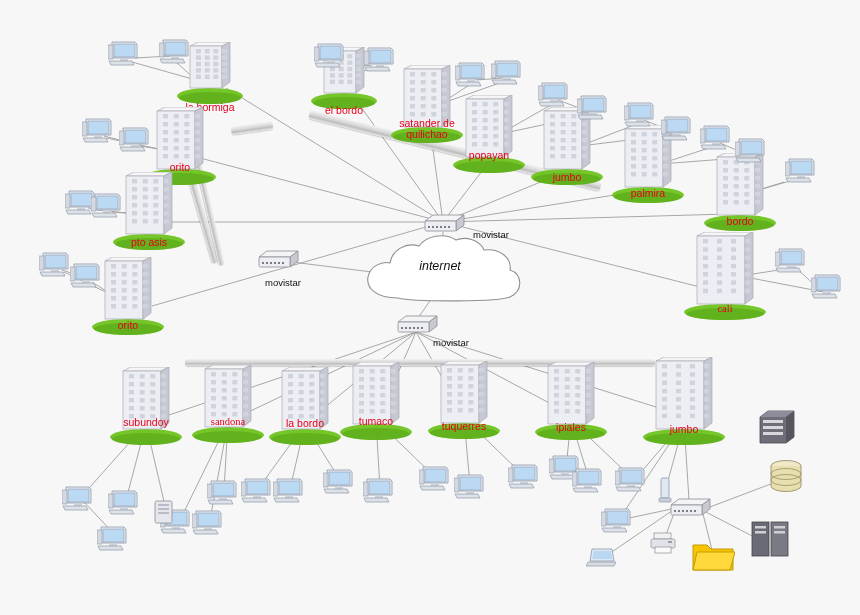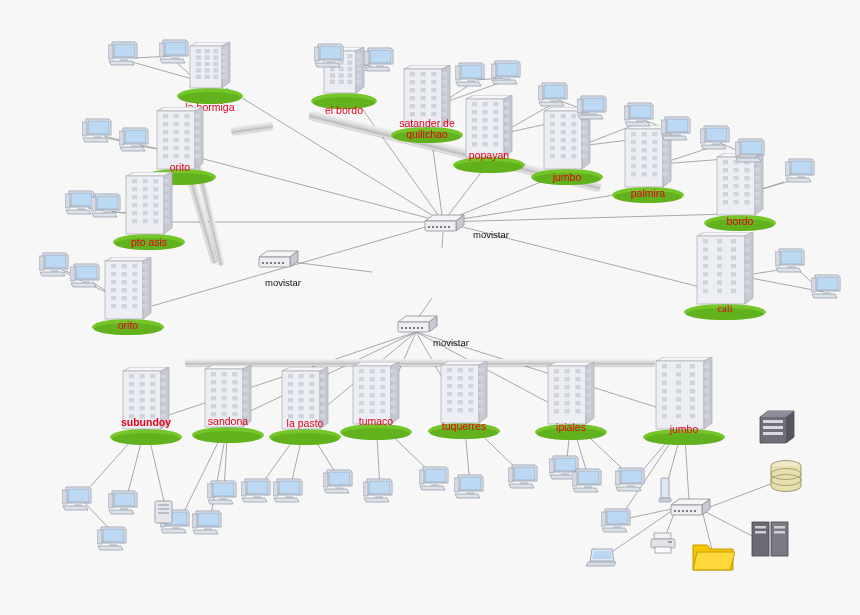--- a/index.html
+++ b/index.html
@@ -175,20 +175,23 @@
       <path d="M702 510 L776 482"></path>
     </g>
   </svg>
 
   <div id="nodes">
       <div class="bar" style="left: 231px; top: 124px; width: 42px; height: 8px; transform: rotate(-8deg);"></div>
       <div class="bar" style="left: 305px; top: 145.5px; width: 300px; height: 9px; transform: rotate(14deg);"></div>
       <div class="bar" style="left: 133px; top: 196.5px; width: 130px; height: 7px; transform: rotate(74deg);"></div>
       <div class="bar" style="left: 145px; top: 201px; width: 126px; height: 6px; transform: rotate(77deg);"></div>
       <div class="bar" style="left: 185px; top: 358.5px; width: 470px; height: 7px; transform: rotate(0deg);"></div>
+      <div class="node" style="left: 440px; top: 272px; width: 172px; height: 76px;"><svg width="172" height="76" viewBox="0 0 172 76">
+          <path d="M44 64 C22 64 12 54 14 43 C16 32 28 27 36 29 C38 16 52 8 65 12 C72 2 90 -2 102 6 C112 2 126 6 130 16 C146 14 158 24 156 36 C168 40 170 56 156 63 C146 68 60 68 44 64 Z" fill="#ffffff" stroke="#8f8f8f" stroke-width="1.1"></path>
+        </svg><div class="node-label label-cloud" style="top: 26px; left: 50%;">internet</div></div>
       <div class="node" style="left: 443px; top: 224px; width: 44px; height: 22px;"><svg width="44" height="22" viewBox="0 0 44 22">
           <polygon points="4,8 12,2 43,2 35,8" fill="#f4f4f6" stroke="#8d8d95" stroke-width="0.8"></polygon>
           <polygon points="35,8 43,2 43,12 35,18" fill="#c9c9d2" stroke="#8d8d95" stroke-width="0.8"></polygon>
           <rect x="4" y="8" width="31" height="10" rx="1.5" fill="#eceef2" stroke="#8d8d95" stroke-width="0.8"></rect>
           <g fill="#7b7b84">
             <rect x="7" y="13" width="2" height="2"></rect>
             <rect x="11" y="13" width="2" height="2"></rect>
             <rect x="15" y="13" width="2" height="2"></rect>
             <rect x="19" y="13" width="2" height="2"></rect>
             <rect x="23" y="13" width="2" height="2"></rect>
@@ -618,21 +621,21 @@
             <rect x="38.0" y="31.0" width="5" height="4.4" fill="#cfd3dc"></rect>
             <rect x="6.0" y="39.0" width="5" height="4.4" fill="#cfd3dc"></rect>
             <rect x="16.7" y="39.0" width="5" height="4.4" fill="#cfd3dc"></rect>
             <rect x="27.3" y="39.0" width="5" height="4.4" fill="#cfd3dc"></rect>
             <rect x="38.0" y="39.0" width="5" height="4.4" fill="#cfd3dc"></rect>
             <rect x="6.0" y="47.0" width="5" height="4.4" fill="#cfd3dc"></rect>
             <rect x="16.7" y="47.0" width="5" height="4.4" fill="#cfd3dc"></rect>
             <rect x="27.3" y="47.0" width="5" height="4.4" fill="#cfd3dc"></rect>
             <rect x="38.0" y="47.0" width="5" height="4.4" fill="#cfd3dc"></rect>
           </g>
-        </svg><div class="node-label label-city" style="top: calc(50% + 7px); font-weight: bold;">subundoy</div></div>
+        </svg><div class="node-label label-city" style="top: calc(50% + 7px);">subundoy</div></div>
       <div class="node" style="left: 228px; top: 408px;"><svg width="72" height="82" viewBox="0 0 72 82">
           <ellipse cx="36" cy="70" rx="36" ry="8" fill="#6ec31e" opacity="0.95"></ellipse>
           <ellipse cx="36" cy="72" rx="34" ry="6" fill="#55a515" opacity="0.6"></ellipse>
           <g transform="translate(13,0)">
             <polygon points="0,4 8,0 46,0 38,4" fill="#f6f6f8" stroke="#a9aab2" stroke-width="0.7"></polygon>
             <rect x="0" y="4" width="38" height="58" fill="#eceef3" stroke="#a9aab2" stroke-width="0.7"></rect>
             <polygon points="38,4 46,0 46,56 38,62" fill="#c6c9d3" stroke="#a9aab2" stroke-width="0.7"></polygon>
             <rect x="6.0" y="7.0" width="5" height="4.4" fill="#cfd3dc"></rect>
             <rect x="16.7" y="7.0" width="5" height="4.4" fill="#cfd3dc"></rect>
             <rect x="27.3" y="7.0" width="5" height="4.4" fill="#cfd3dc"></rect>
@@ -651,21 +654,21 @@
             <rect x="38.0" y="31.0" width="5" height="4.4" fill="#cfd3dc"></rect>
             <rect x="6.0" y="39.0" width="5" height="4.4" fill="#cfd3dc"></rect>
             <rect x="16.7" y="39.0" width="5" height="4.4" fill="#cfd3dc"></rect>
             <rect x="27.3" y="39.0" width="5" height="4.4" fill="#cfd3dc"></rect>
             <rect x="38.0" y="39.0" width="5" height="4.4" fill="#cfd3dc"></rect>
             <rect x="6.0" y="47.0" width="5" height="4.4" fill="#cfd3dc"></rect>
             <rect x="16.7" y="47.0" width="5" height="4.4" fill="#cfd3dc"></rect>
             <rect x="27.3" y="47.0" width="5" height="4.4" fill="#cfd3dc"></rect>
             <rect x="38.0" y="47.0" width="5" height="4.4" fill="#cfd3dc"></rect>
           </g>
-        </svg><div class="node-label label-city" style="top: calc(50% + 8px);">sandona</div></div>
+        </svg><div class="node-label label-city" style="top: calc(50% + 8px); font-family: Liberation Serif, serif;">sandona</div></div>
       <div class="node" style="left: 305px; top: 410px;"><svg width="72" height="82" viewBox="0 0 72 82">
           <ellipse cx="36" cy="70" rx="36" ry="8" fill="#6ec31e" opacity="0.95"></ellipse>
           <ellipse cx="36" cy="72" rx="34" ry="6" fill="#55a515" opacity="0.6"></ellipse>
           <g transform="translate(13,0)">
             <polygon points="0,4 8,0 46,0 38,4" fill="#f6f6f8" stroke="#a9aab2" stroke-width="0.7"></polygon>
             <rect x="0" y="4" width="38" height="58" fill="#eceef3" stroke="#a9aab2" stroke-width="0.7"></rect>
             <polygon points="38,4 46,0 46,56 38,62" fill="#c6c9d3" stroke="#a9aab2" stroke-width="0.7"></polygon>
             <rect x="6.0" y="7.0" width="5" height="4.4" fill="#cfd3dc"></rect>
             <rect x="16.7" y="7.0" width="5" height="4.4" fill="#cfd3dc"></rect>
             <rect x="27.3" y="7.0" width="5" height="4.4" fill="#cfd3dc"></rect>
@@ -684,21 +687,21 @@
             <rect x="38.0" y="31.0" width="5" height="4.4" fill="#cfd3dc"></rect>
             <rect x="6.0" y="39.0" width="5" height="4.4" fill="#cfd3dc"></rect>
             <rect x="16.7" y="39.0" width="5" height="4.4" fill="#cfd3dc"></rect>
             <rect x="27.3" y="39.0" width="5" height="4.4" fill="#cfd3dc"></rect>
             <rect x="38.0" y="39.0" width="5" height="4.4" fill="#cfd3dc"></rect>
             <rect x="6.0" y="47.0" width="5" height="4.4" fill="#cfd3dc"></rect>
             <rect x="16.7" y="47.0" width="5" height="4.4" fill="#cfd3dc"></rect>
             <rect x="27.3" y="47.0" width="5" height="4.4" fill="#cfd3dc"></rect>
             <rect x="38.0" y="47.0" width="5" height="4.4" fill="#cfd3dc"></rect>
           </g>
-        </svg><div class="node-label label-city" style="top: calc(50% + 8px);">la pasto</div></div>
+        </svg><div class="node-label label-city" style="top: calc(50% + 8px);">la bordo</div></div>
       <div class="node" style="left: 376px; top: 405px;"><svg width="72" height="82" viewBox="0 0 72 82">
           <ellipse cx="36" cy="70" rx="36" ry="8" fill="#6ec31e" opacity="0.95"></ellipse>
           <ellipse cx="36" cy="72" rx="34" ry="6" fill="#55a515" opacity="0.6"></ellipse>
           <g transform="translate(13,0)">
             <polygon points="0,4 8,0 46,0 38,4" fill="#f6f6f8" stroke="#a9aab2" stroke-width="0.7"></polygon>
             <rect x="0" y="4" width="38" height="58" fill="#eceef3" stroke="#a9aab2" stroke-width="0.7"></rect>
             <polygon points="38,4 46,0 46,56 38,62" fill="#c6c9d3" stroke="#a9aab2" stroke-width="0.7"></polygon>
             <rect x="6.0" y="7.0" width="5" height="4.4" fill="#cfd3dc"></rect>
             <rect x="16.7" y="7.0" width="5" height="4.4" fill="#cfd3dc"></rect>
             <rect x="27.3" y="7.0" width="5" height="4.4" fill="#cfd3dc"></rect>

